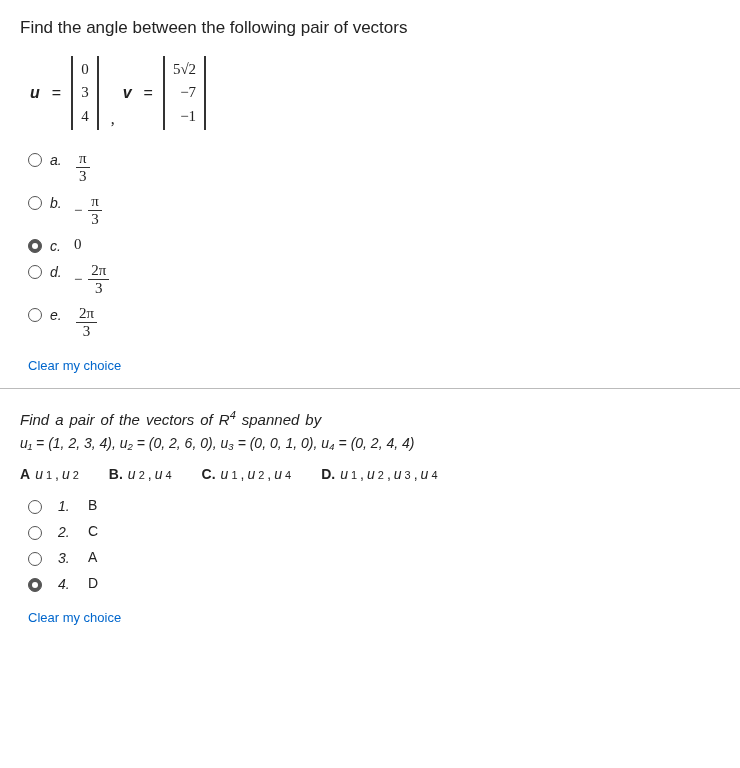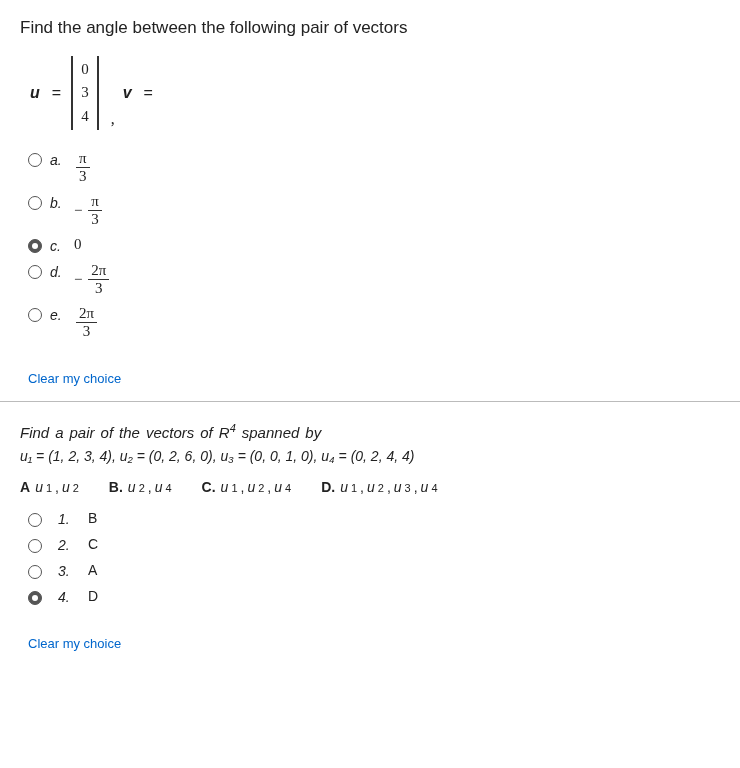--- a/index.html
+++ b/index.html
@@ -124,21 +124,21 @@
     }
     .fraction .denom {
       padding: 0 3px;
       text-align: center;
       font-size: 15px;
     }
     .clear-choice {
       color: #0066cc;
       font-size: 13px;
       cursor: pointer;
-      margin-top: 23px;
+      margin-top: 10px;
       margin-left: 8px;
       font-family: Arial, sans-serif;
       text-decoration: none;
       display: inline-block;
     }
 
     
     .q2-header {
       font-family: Arial, sans-serif;
       font-size: 15px;
@@ -201,20 +201,27 @@
     <div class="matrix">
       <div class="matrix-inner">
         <span>0</span>
         <span>3</span>
         <span>4</span>
       </div>
     </div>
     <span class="comma">,</span>
     <span class="vector-label">v</span>
     <span class="eq-sign">=</span>
+    <div class="matrix">
+      <div class="matrix-inner">
+        <span>5√2</span>
+        <span>−7</span>
+        <span>−1</span>
+      </div>
+    </div>
   </div>
 
   
   <ul class="options-list">
 
     <li class="option-item">
       <div class="radio-circle"></div>
       <span class="option-label">a.</span>
       <span class="option-value">
         <span class="fraction">

